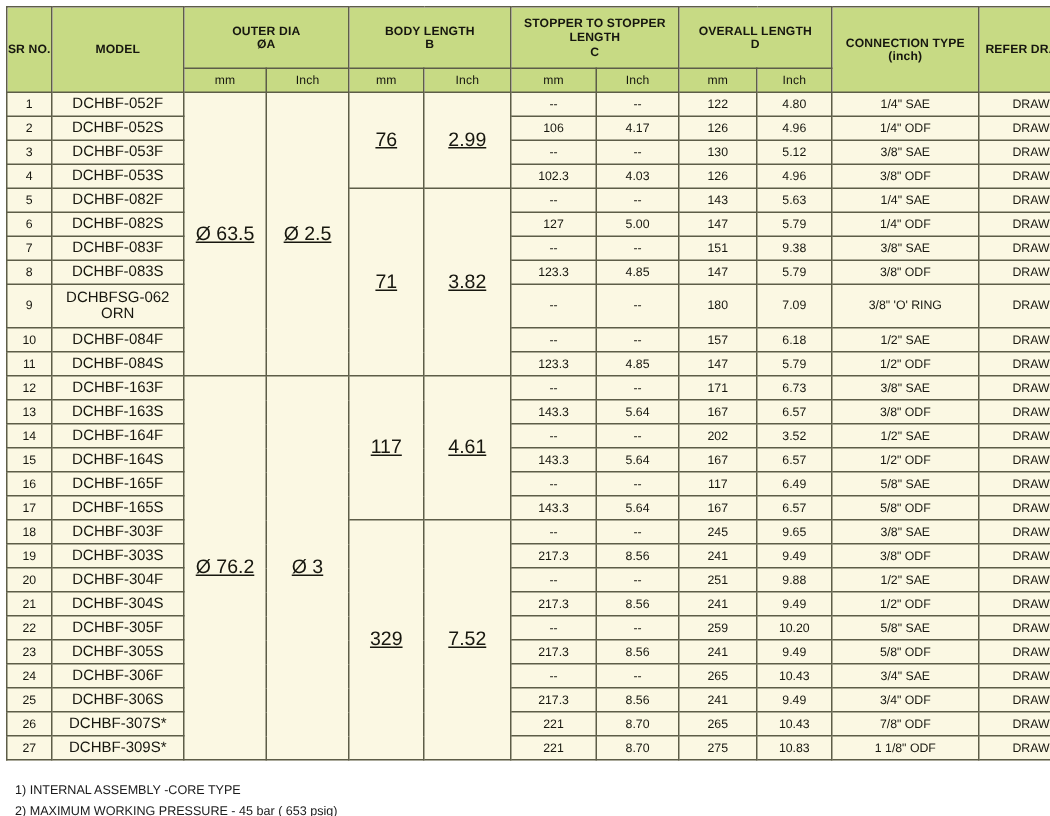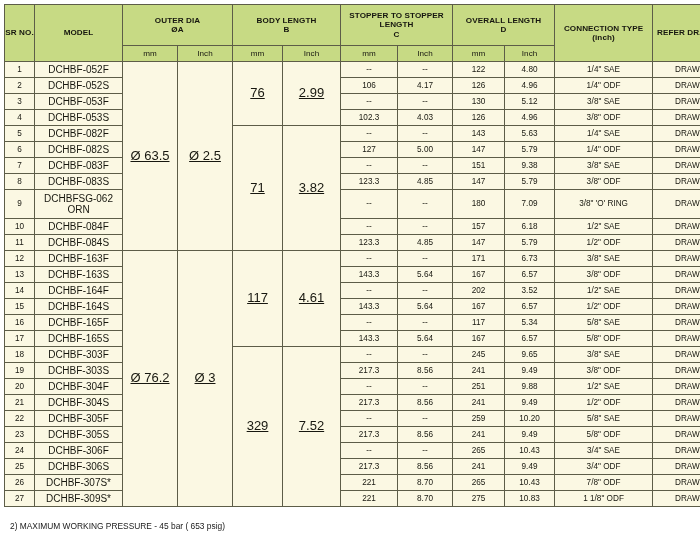--- a/index.html
+++ b/index.html
@@ -296,21 +296,21 @@
           <td>6.57</td>
           <td>1/2" ODF</td>
           <td>DRAWING - 2</td>
         </tr>
         <tr>
           <td>16</td>
           <td class="model">DCHBF-165F</td>
           <td>--</td>
           <td>--</td>
           <td>117</td>
-          <td>5.34</td>
+          <td>6.49</td>
           <td>5/8" SAE</td>
           <td>DRAWING - 1</td>
         </tr>
         <tr>
           <td>17</td>
           <td class="model">DCHBF-165S</td>
           <td>143.3</td>
           <td>5.64</td>
           <td>167</td>
           <td>6.57</td>
@@ -416,16 +416,17 @@
           <td>8.70</td>
           <td>275</td>
           <td>10.83</td>
           <td>1 1/8" ODF</td>
           <td>DRAWING - 3</td>
         </tr>
       </tbody>
   </table>
 
   <div class="notes" id="notes">
+      <div>1) INTERNAL ASSEMBLY -CORE TYPE</div>
       <div>2) MAXIMUM WORKING PRESSURE - 45 bar ( 653 psig)</div>
     </div>
 
 </div>
 
 </body></html>

